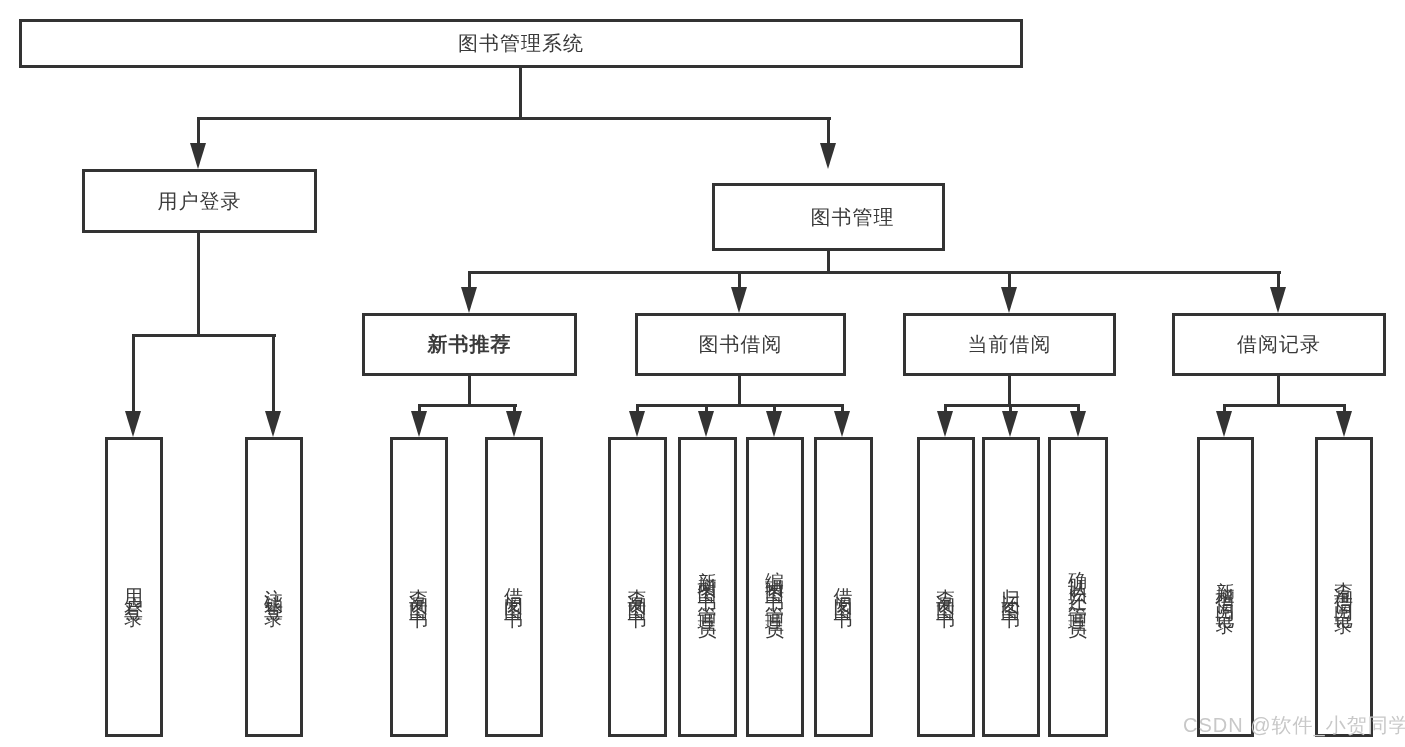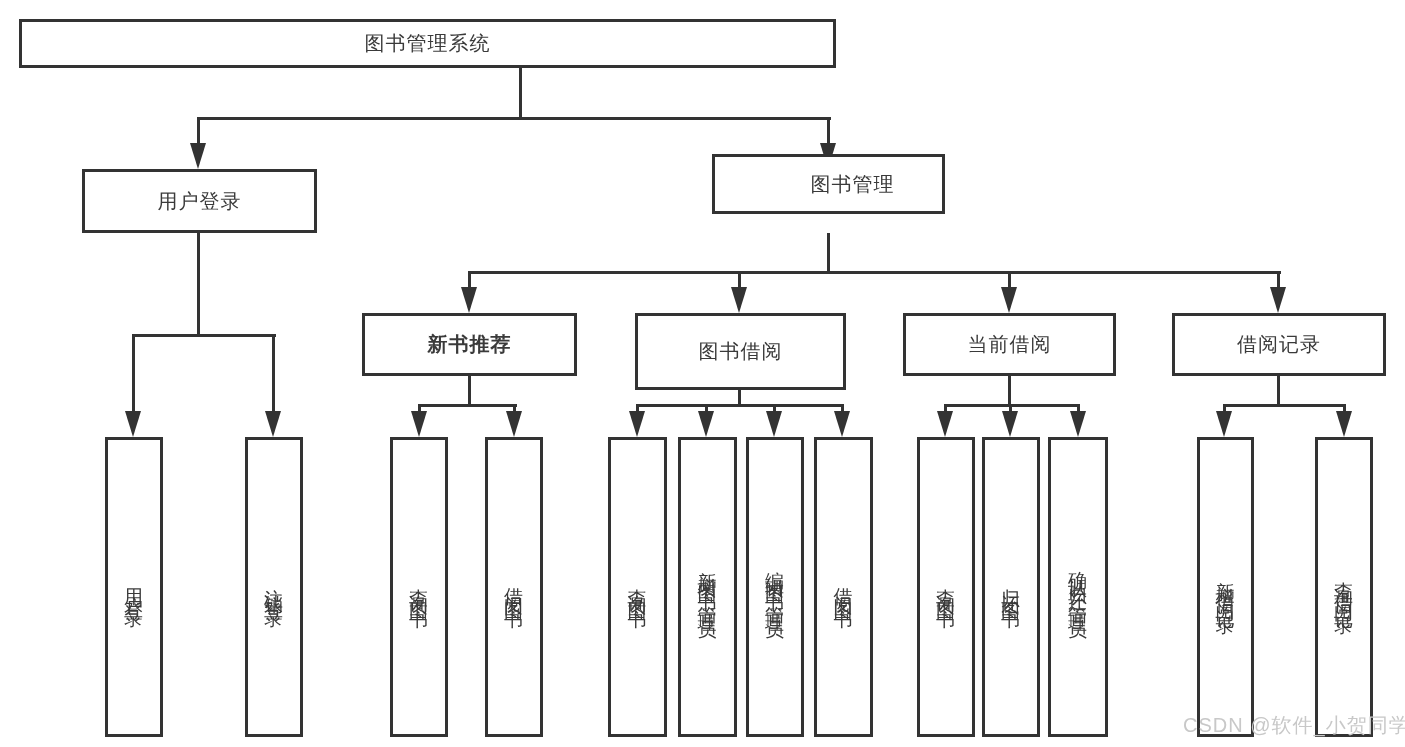--- a/index.html
+++ b/index.html
@@ -37,35 +37,35 @@
   .watermark{
     position:absolute;left:1183px;top:712px;z-index:3;
     font-size:20px;color:var(--wm);letter-spacing:1px;white-space:nowrap;
   }
 </style>
 </head>
 <body>
 
 <div id="stage">
 
-  <div class="box" style="left:19px;top:19px;width:817px;height:49px;">
+  <div class="box" style="left:19px;top:19px;width:1004px;height:49px;">
     <span>图书管理系统</span>
   </div>
 
   <div class="vl" style="left:519px;top:68px;height:52px;"></div>
   <div class="hl" style="left:197px;top:117px;width:634px;"></div>
   <div class="vl" style="left:197px;top:117px;height:32px;"></div>
   <div class="ah" style="left:190px;top:143px;"></div>
   <div class="vl" style="left:827px;top:117px;height:32px;"></div>
   <div class="ah" style="left:820px;top:143px;"></div>
 
   <div class="box" style="left:82px;top:169px;width:235px;height:64px;">
     <span>用户登录</span>
   </div>
-  <div class="box" style="left:712px;top:154px;width:233px;height:60px;padding-left:48px;">
+  <div class="box" style="left:712px;top:183px;width:233px;height:68px;padding-left:48px;">
     <span>图书管理</span>
   </div>
 
   <div class="vl" style="left:197px;top:233px;height:104px;"></div>
   <div class="hl" style="left:132px;top:334px;width:144px;"></div>
   <div class="vl" style="left:132px;top:334px;height:80px;"></div>
   <div class="ah" style="left:125px;top:411px;"></div>
   <div class="vl" style="left:272px;top:334px;height:80px;"></div>
   <div class="ah" style="left:265px;top:411px;"></div>
 
@@ -76,21 +76,21 @@
   <div class="vl" style="left:738px;top:271px;height:18px;"></div>
   <div class="ah" style="left:731px;top:287px;"></div>
   <div class="vl" style="left:1008px;top:271px;height:18px;"></div>
   <div class="ah" style="left:1001px;top:287px;"></div>
   <div class="vl" style="left:1277px;top:271px;height:18px;"></div>
   <div class="ah" style="left:1270px;top:287px;"></div>
 
   <div class="box" style="left:362px;top:313px;width:215px;height:63px;font-weight:bold;">
     <span>新书推荐</span>
   </div>
-  <div class="box" style="left:635px;top:313px;width:211px;height:77px;justify-content:center;">
+  <div class="box" style="left:635px;top:313px;width:211px;height:63px;justify-content:center;">
     <span>图书借阅</span>
   </div>
   <div class="box" style="left:903px;top:313px;width:213px;height:63px;">
     <span>当前借阅</span>
   </div>
   <div class="box" style="left:1172px;top:313px;width:214px;height:63px;">
     <span>借阅记录</span>
   </div>
 
   <div class="vl" style="left:468px;top:376px;height:31px;"></div>

